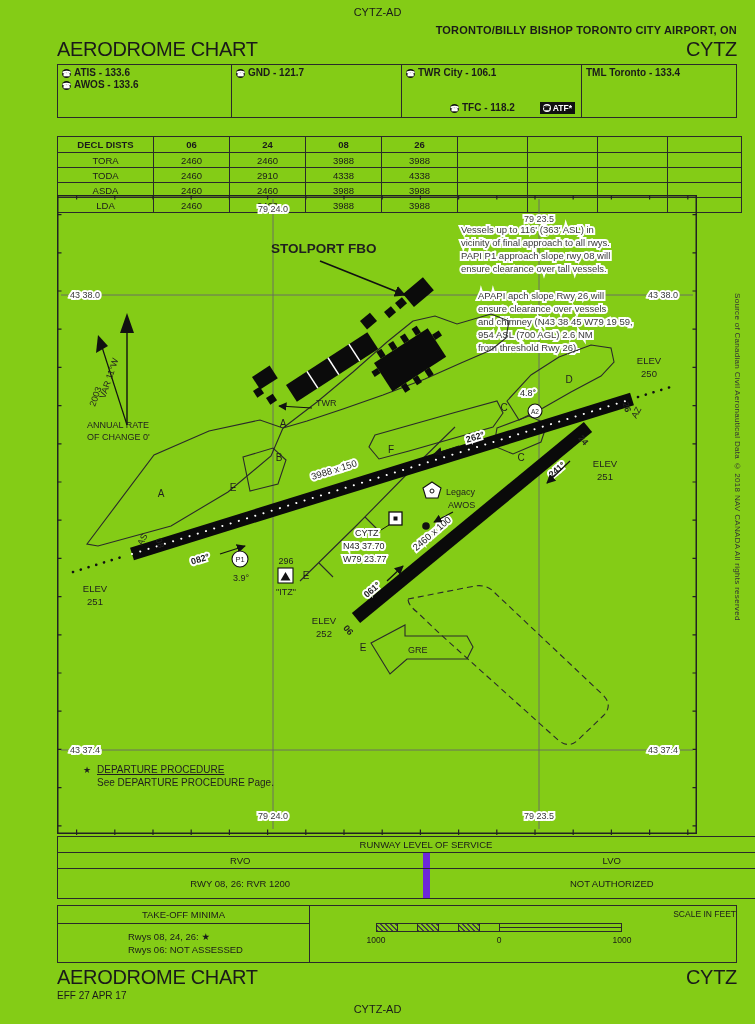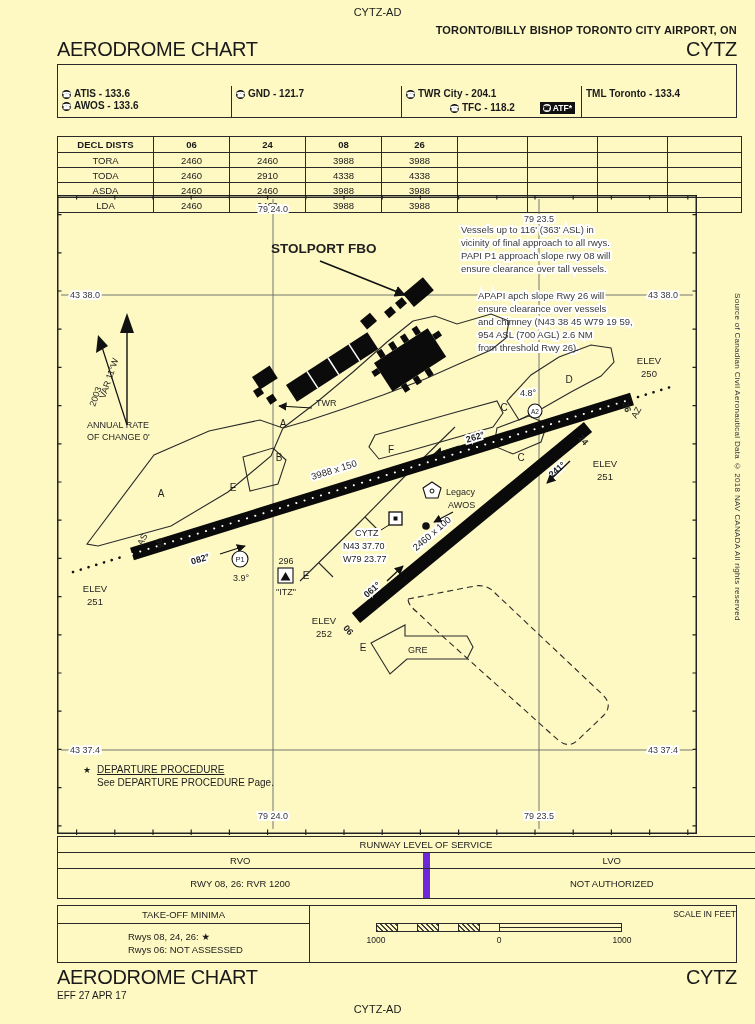--- a/index.html
+++ b/index.html
@@ -1,28 +1,28 @@
 <!DOCTYPE html>
 <html><head>
 <meta charset="utf-8">
 <style>
   html,body{margin:0;padding:0;background:#e8e8e8;}
-  .page{position:relative;width:755px;height:1024px;background:#fef9c3;
+  .page{position:relative;width:755px;height:1024px;background:#84cc16;
         font-family:"Liberation Sans",sans-serif;color:#1a1a1a;overflow:hidden;}
   .abs{position:absolute;}
   
   .doc-code-top{top:6px;left:0;width:755px;text-align:center;font-size:11px;}
   .airport-name{top:24px;left:57px;width:680px;text-align:right;font-size:11px;font-weight:700;letter-spacing:0.2px;}
   .big-title{font-size:20px;letter-spacing:-0.3px;}
   .title-row-top{top:38px;left:57px;width:680px;display:flex;justify-content:space-between;align-items:flex-end;}
   
   .freq{top:64px;left:57px;width:680px;height:54px;border:1.5px solid #2a2a2a;
         display:grid;grid-template-columns:173px 170px 180px 1fr;box-sizing:border-box;}
   .freq-cell{border-left:1px solid #2a2a2a;padding:2px 4px;font-size:10px;font-weight:700;
-             position:relative;box-sizing:border-box;margin-top:21px;}
+             position:relative;box-sizing:border-box;}
   .freq-cell:first-child{border-left:none;}
   .freq-line{display:flex;align-items:center;gap:3px;line-height:12px;}
   .phone-ic{display:inline-block;width:9px;height:9px;border-radius:50%;background:#111;color:#fff;
             font-size:7px;line-height:9px;text-align:center;flex:none;}
   .tfc-row{position:absolute;left:4px;right:6px;bottom:3px;display:flex;align-items:center;justify-content:space-between;padding-left:44px;}
   .atf-badge{background:#111;color:#fff;font-size:8.5px;font-weight:700;padding:1px 3px;display:flex;align-items:center;gap:2px;}
   .atf-badge .phone-ic{background:#fff;color:#111;width:8px;height:8px;line-height:8px;font-size:6px;}
   
   .decl{top:136px;left:57px;width:685px;height:77px;border:1.5px solid #2a2a2a;box-sizing:border-box;
         display:grid;grid-template-columns:95px 76px 76px 76px 76px 70px 70px 70px 1fr;
@@ -96,21 +96,21 @@
     </div>
     <div class="freq-cell">
       <div class="freq-line">
         <span class="phone-ic">☎</span>
         <span>GND - 121.7</span>
       </div>
     </div>
     <div class="freq-cell">
       <div class="freq-line">
         <span class="phone-ic">☎</span>
-        <span>TWR City - 204.1</span>
+        <span>TWR City - 106.1</span>
       </div>
       <div class="tfc-row">
         <span class="freq-line">
           <span class="phone-ic">☎</span>
           <span>TFC - 118.2</span>
         </span>
         <span class="atf-badge">
           <span class="phone-ic">☎</span>
           <span>ATF*</span>
         </span>

